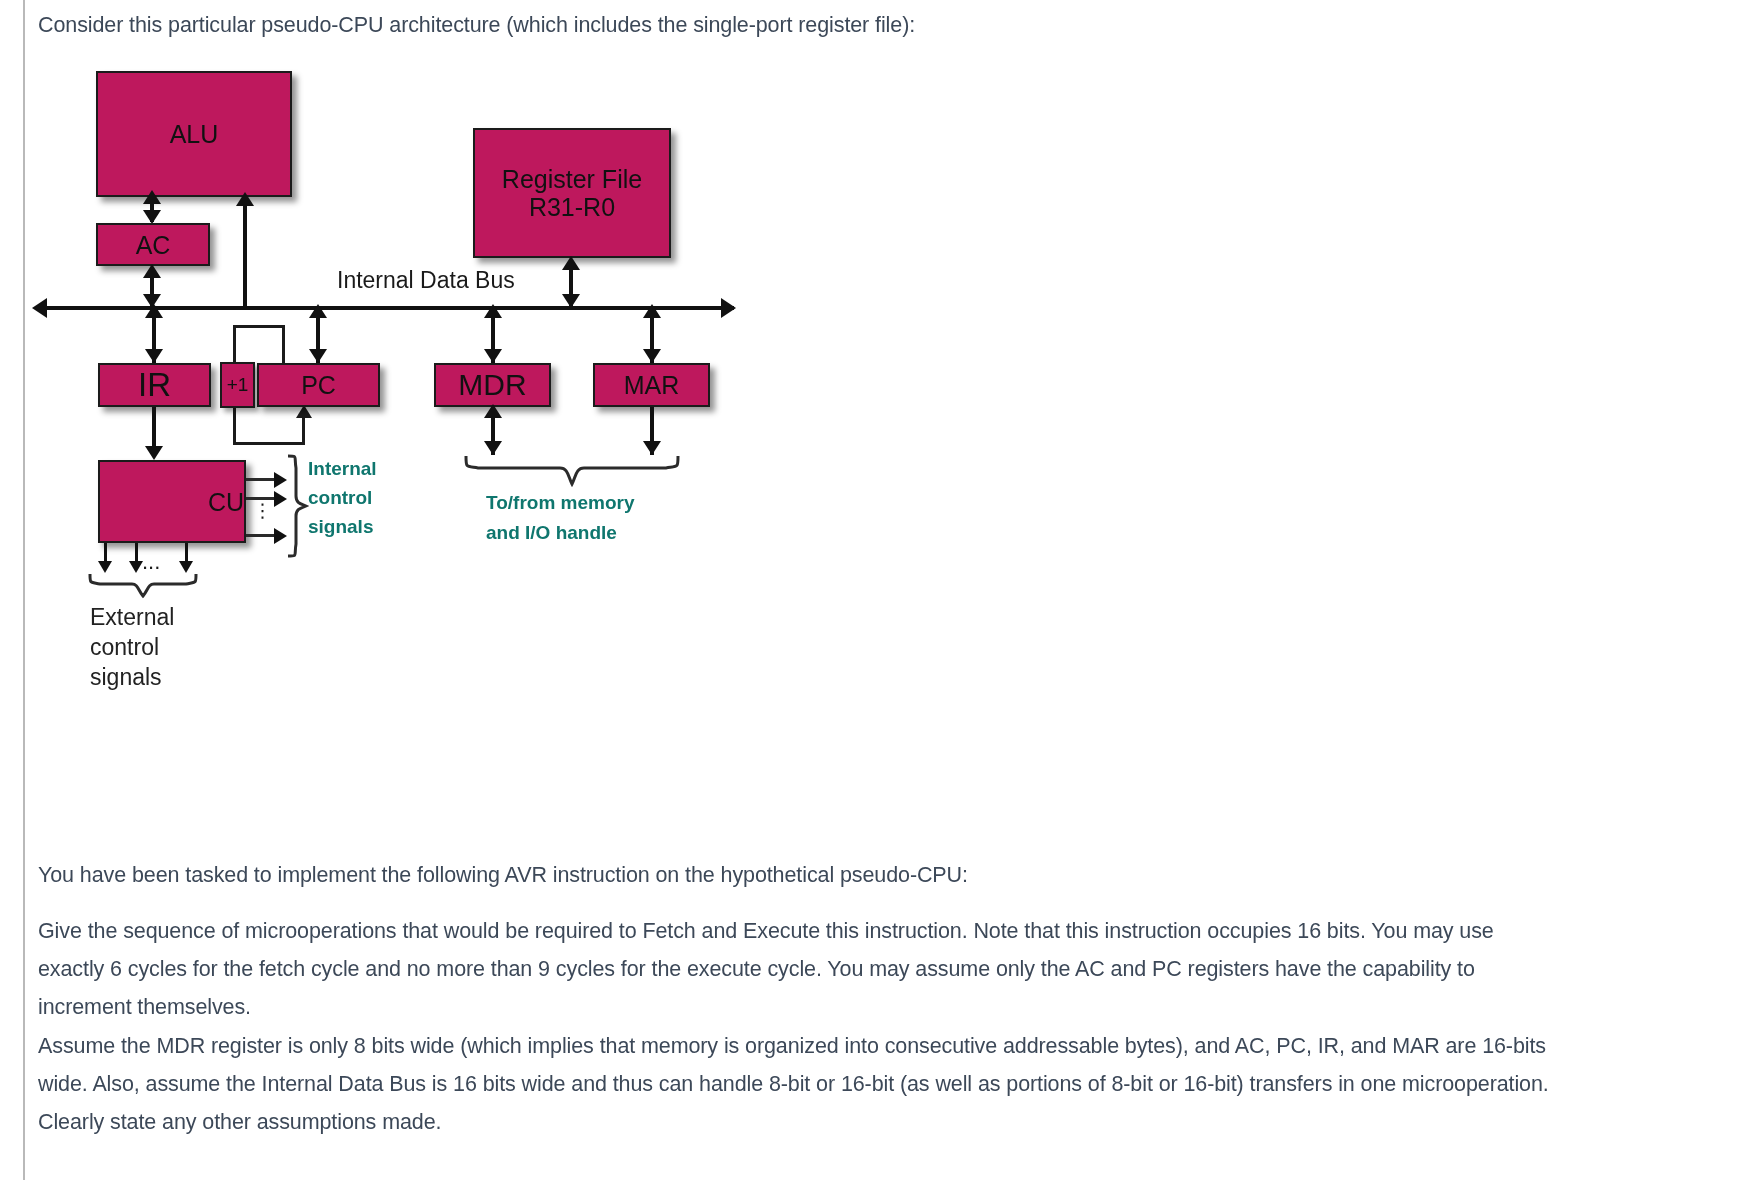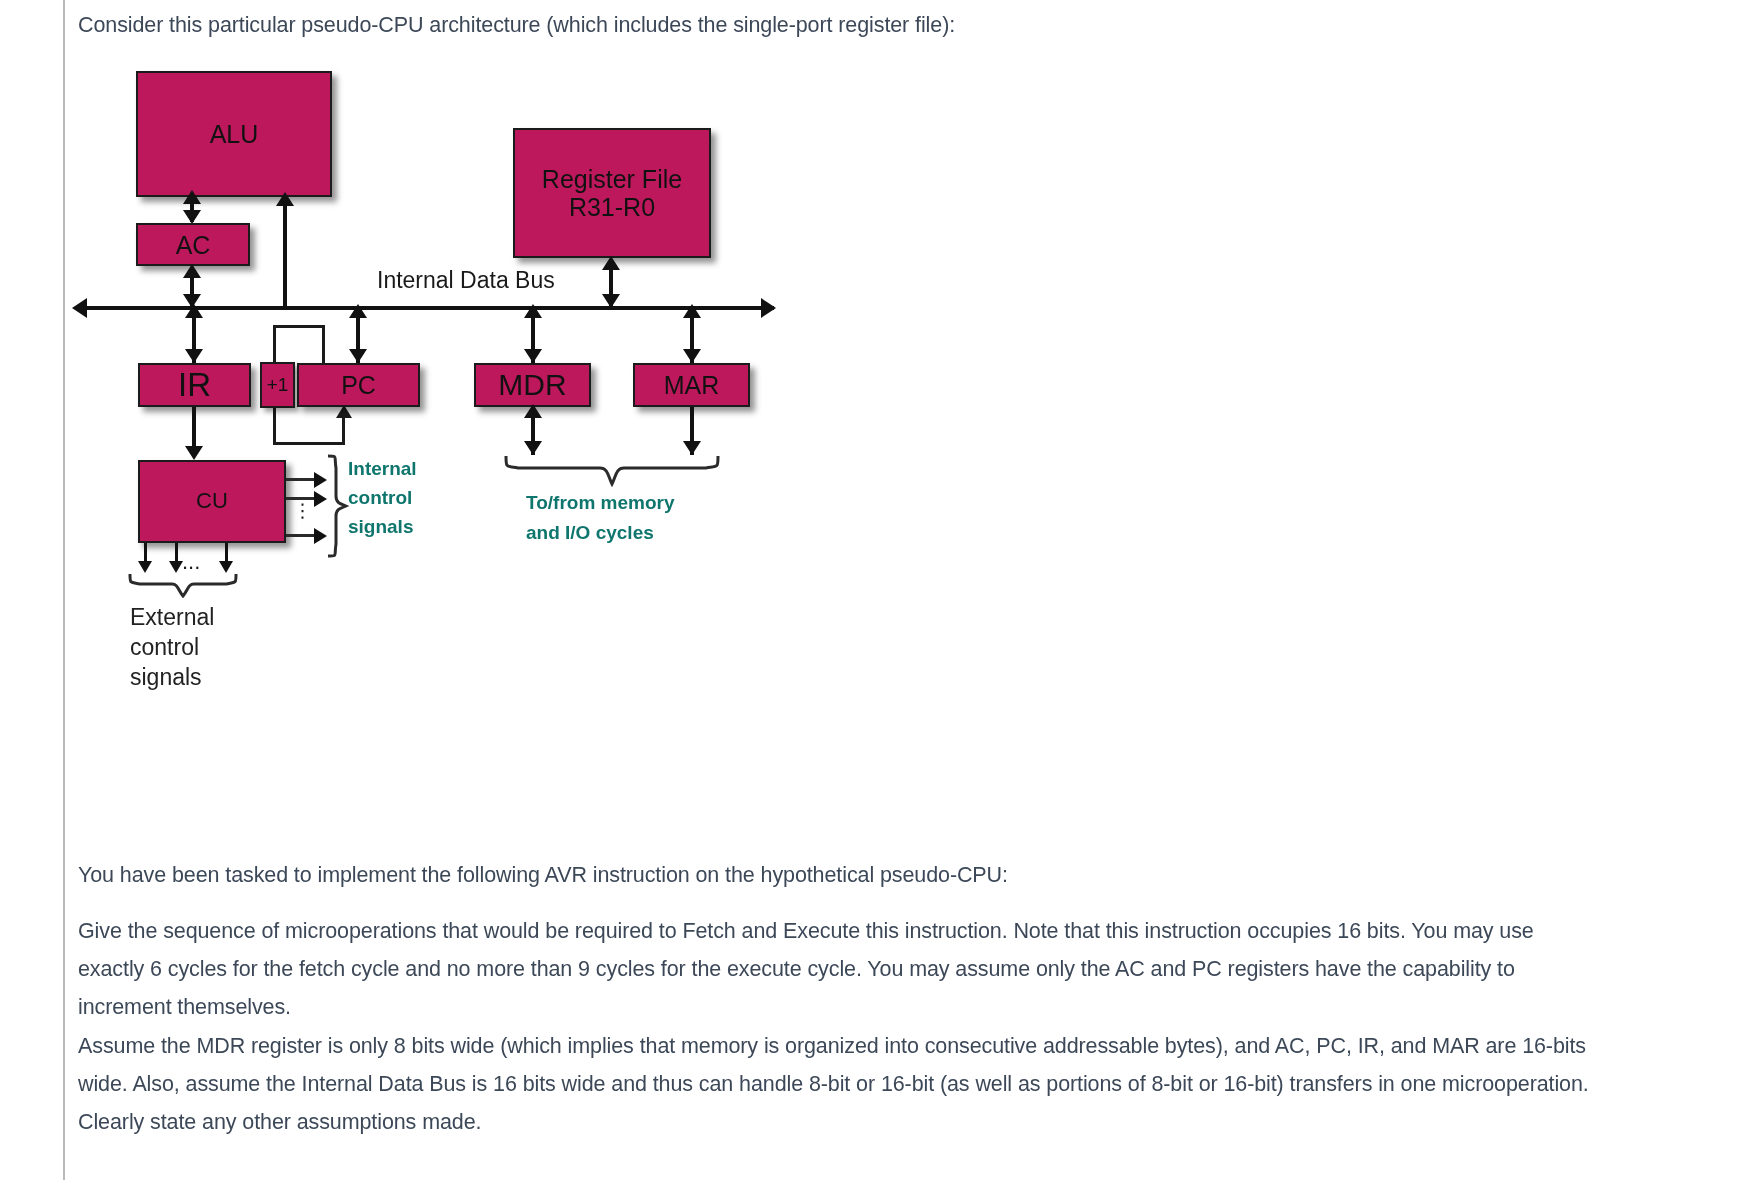--- a/index.html
+++ b/index.html
@@ -3,21 +3,21 @@
 <meta charset="utf-8">
 <style>
   html,body{margin:0;padding:0;}
   body{
     width:1760px;height:1180px;
     background:#ffffff;
     font-family:"Liberation Sans", sans-serif;
     color:#3c4858;
     overflow:hidden;
   }
-  .page{position:relative;width:1492px;height:1180px;margin-left:40px;}
+  .page{position:relative;width:1492px;height:1180px;}
   .left-rule{
     position:absolute;left:23px;top:0;width:2px;height:1180px;
     background:#b9b9b9;
   }
   .prose{
     position:absolute;
     font-size:21.5px;
     line-height:38px;
     color:#3c4858;
     font-family:"Liberation Sans", sans-serif;
@@ -45,21 +45,21 @@
   .box span{display:block;line-height:1.12;}
 
   #alu   {left:96px; top:21px;  width:196px;height:126px;font-size:25px;}
   #ac    {left:96px; top:173px; width:114px;height:43px; font-size:25px;}
   #regfile{left:473px;top:78px; width:198px;height:130px;font-size:25px;}
   #ir    {left:98px; top:313px; width:113px;height:44px; font-size:33px;}
   #plus1 {left:220px;top:312px; width:35px; height:46px; font-size:19px;box-shadow:4px 4px 5px rgba(0,0,0,0.38);}
   #pc    {left:257px;top:313px; width:123px;height:44px; font-size:25px;}
   #mdr   {left:434px;top:313px; width:117px;height:44px; font-size:30px;}
   #mar   {left:593px;top:313px; width:117px;height:44px; font-size:25px;}
-  #cu    {left:98px; top:410px; width:148px;height:83px; font-size:22px;}
+  #cu    {left:98px; top:410px; width:148px;height:83px; font-size:25px;justify-content:flex-end;}
 
   
   .bus{position:absolute;left:44px;top:256px;width:690px;height:4px;background:#111;}
   .bus-arrow-l{position:absolute;left:32px;top:248px;width:0;height:0;
     border-top:10px solid transparent;border-bottom:10px solid transparent;border-right:15px solid #111;}
   .bus-arrow-r{position:absolute;left:721px;top:248px;width:0;height:0;
     border-top:10px solid transparent;border-bottom:10px solid transparent;border-left:15px solid #111;}
   .bus-label{position:absolute;left:337px;top:217px;font-size:23px;color:#1a1a1a;white-space:nowrap;}
 
   
@@ -238,21 +238,21 @@
 
     <div class="vline" style="left:650px;top:357px;height:48px;"></div>
     <div class="ahead-down" style="left:643px;top:391px;"></div>
 
     <svg class="brace" style="left:464px;top:404px;width:216px;height:36px;" viewBox="0 0 216 36">
       <path d="M2 2 C2 14, 2 12, 14 14 L96 14 C104 14, 104 22, 108 30 C112 22, 112 14, 120 14 L202 14 C214 12, 214 14, 214 2" fill="none" stroke="#2b2b2b" stroke-width="3"></path>
     </svg>
 
     <div class="dlabel" style="left:486px;top:438px;width:260px;line-height:30px;">
       <div>To/from memory</div>
-      <div>and I/O cycles</div>
+      <div>and I/O handle</div>
     </div>
 
   </div>
 
   <div class="prose p-tasked">You have been tasked to implement the following AVR instruction on the hypothetical pseudo-CPU:</div>
   <div class="prose p-give">Give the sequence of microoperations that would be required to Fetch and Execute this instruction. Note that this instruction occupies 16 bits. You may use exactly 6 cycles for the fetch cycle and no more than 9 cycles for the execute cycle. You may assume only the AC and PC registers have the capability to increment themselves.</div>
   <div class="prose p-assume">Assume the MDR register is only 8 bits wide (which implies that memory is organized into consecutive addressable bytes), and AC, PC, IR, and MAR are 16-bits wide. Also, assume the Internal Data Bus is 16 bits wide and thus can handle 8-bit or 16-bit (as well as portions of 8-bit or 16-bit) transfers in one microoperation. Clearly state any other assumptions made.</div>
 
 </div>
 

